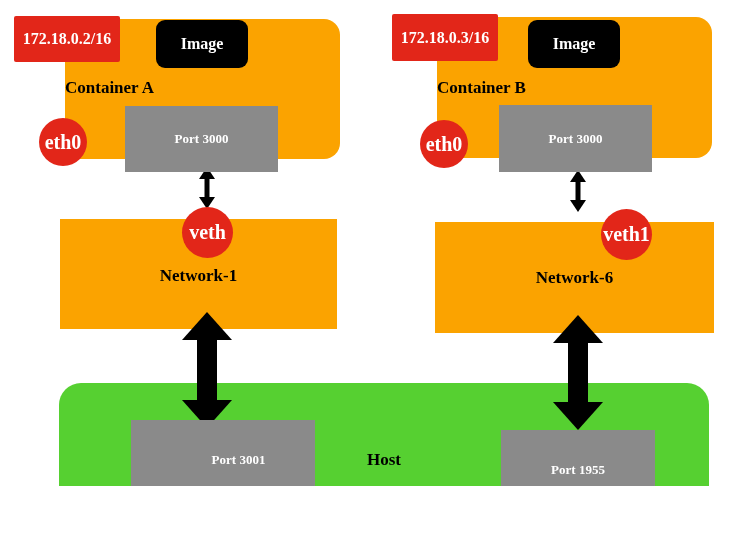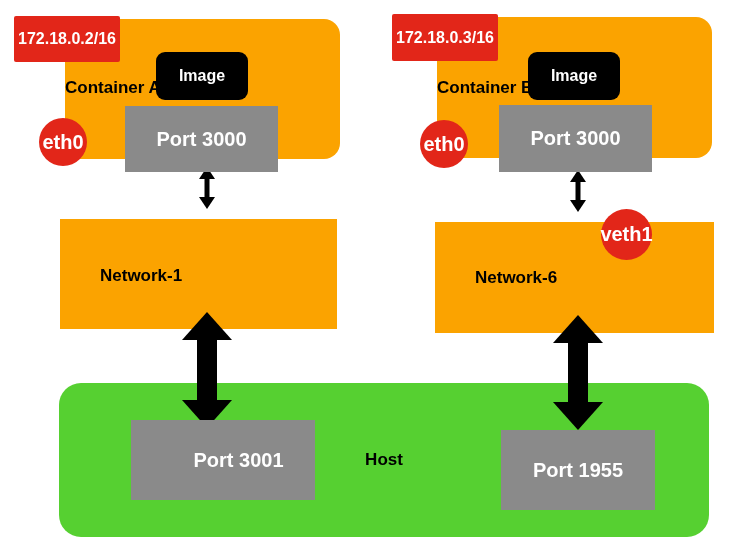--- a/index.html
+++ b/index.html
@@ -1,57 +1,57 @@
 <!DOCTYPE html>
 <html style="--orange: #FBA300; --green: #56D031; --red: #E22619; --gray: #8A8A8A; --black: #000000; --white: #FFFFFF; --arrow: #000000;"><head>
 <meta charset="utf-8">
 <style>
   html,body{margin:0;padding:0;background:#fff;}
   .diagram{
-    position:relative;width:734px;height:543px;background:#fff;overflow:hidden;
-    font-family:Liberation Sans, sans-serif;font-weight:bold;
+    position:relative;width:734px;height:486px;background:#fff;overflow:hidden;
+    font-family:Liberation Serif, serif;font-weight:bold;
   }
   .abs{position:absolute;}
   
   .container-box{background:var(--orange);border-radius:16px;}
   .box-a{left:65px;top:19px;width:275px;height:140px;}
   .box-b{left:437px;top:17px;width:275px;height:141px;}
   
   .ip-badge{background:var(--red);color:var(--white);font-size:16px;
     display:flex;align-items:center;justify-content:center;border-radius:2px;}
   .ip-a{left:14px;top:16px;width:106px;height:46px;}
   .ip-b{left:392px;top:14px;width:106px;height:47px;}
   
   .image-box{background:var(--black);color:var(--white);font-size:16px;border-radius:9px;
-    display:flex;align-items:center;justify-content:center;margin-top:32px;}
+    display:flex;align-items:center;justify-content:center;}
   .image-a{left:156px;top:20px;width:92px;height:48px;}
   .image-b{left:528px;top:20px;width:92px;height:48px;}
   
   .container-label{color:var(--black);font-size:17px;}
   .clabel-a{left:65px;top:78px;width:275px;}
   .clabel-b{left:437px;top:78px;width:275px;}
   
-  .port-box{background:var(--gray);color:var(--white);font-size:20px;
+  .port-box{background:var(--gray);color:var(--white);font-size:13px;
     display:flex;align-items:center;justify-content:center;}
   .port-3000-a{left:125px;top:106px;width:153px;height:66px;}
   .port-3000-b{left:499px;top:105px;width:153px;height:67px;}
   .port-3001{left:131px;top:420px;width:153px;height:80px;padding-left:31px;}
   .port-3002{left:501px;top:430px;width:154px;height:80px;}
   
   .circle{background:var(--red);color:var(--white);border-radius:50%;
     display:flex;align-items:center;justify-content:center;font-size:20px;}
   .eth0-a{left:39px;top:118px;width:48px;height:48px;}
   .eth0-b{left:420px;top:120px;width:48px;height:48px;}
   .veth-a{left:182px;top:207px;width:51px;height:51px;}
   .veth-b{left:553px;top:209px;width:51px;height:51px;margin-left:48px;}
   
   .network-box{background:var(--orange);}
   .network-1{left:60px;top:219px;width:277px;height:110px;}
   .network-2{left:435px;top:222px;width:279px;height:111px;}
-  .network-label{color:var(--black);font-size:17px;margin-left:40px;}
+  .network-label{color:var(--black);font-size:17px;text-align:center;}
   .nlabel-1{left:60px;top:266px;width:277px;}
   .nlabel-2{left:435px;top:268px;width:279px;}
   
   .host-box{left:59px;top:383px;width:650px;height:154px;background:var(--green);border-radius:22px;}
   .host-label{left:59px;top:450px;width:650px;color:var(--black);font-size:17px;text-align:center;}
   
   .arrows{position:absolute;left:0;top:0;pointer-events:none;}
   .arrows line{stroke:var(--arrow);}
   .arrows polygon,.arrows rect{fill:var(--arrow);}
   .thin-shaft{stroke-width:5px;}
@@ -90,20 +90,21 @@
       <polygon points="553,343 603,343 578,315"></polygon>
       <polygon points="553,402 603,402 578,430"></polygon>
     </g>
   </svg>
 
   <div class="abs ip-badge ip-a">172.18.0.2/16</div>
   <div class="abs image-box image-a">Image</div>
   <div class="abs container-label clabel-a">Container A</div>
   <div class="abs port-box port-3000-a">Port 3000</div>
   <div class="abs circle eth0-a">eth0</div>
+  <div class="abs circle veth-a">veth</div>
   <div class="abs network-label nlabel-1">Network-1</div>
 
   <div class="abs ip-badge ip-b">172.18.0.3/16</div>
   <div class="abs image-box image-b">Image</div>
   <div class="abs container-label clabel-b">Container B</div>
   <div class="abs port-box port-3000-b">Port 3000</div>
   <div class="abs circle eth0-b">eth0</div>
   <div class="abs circle veth-b">veth1</div>
   <div class="abs network-label nlabel-2">Network-6</div>
 

